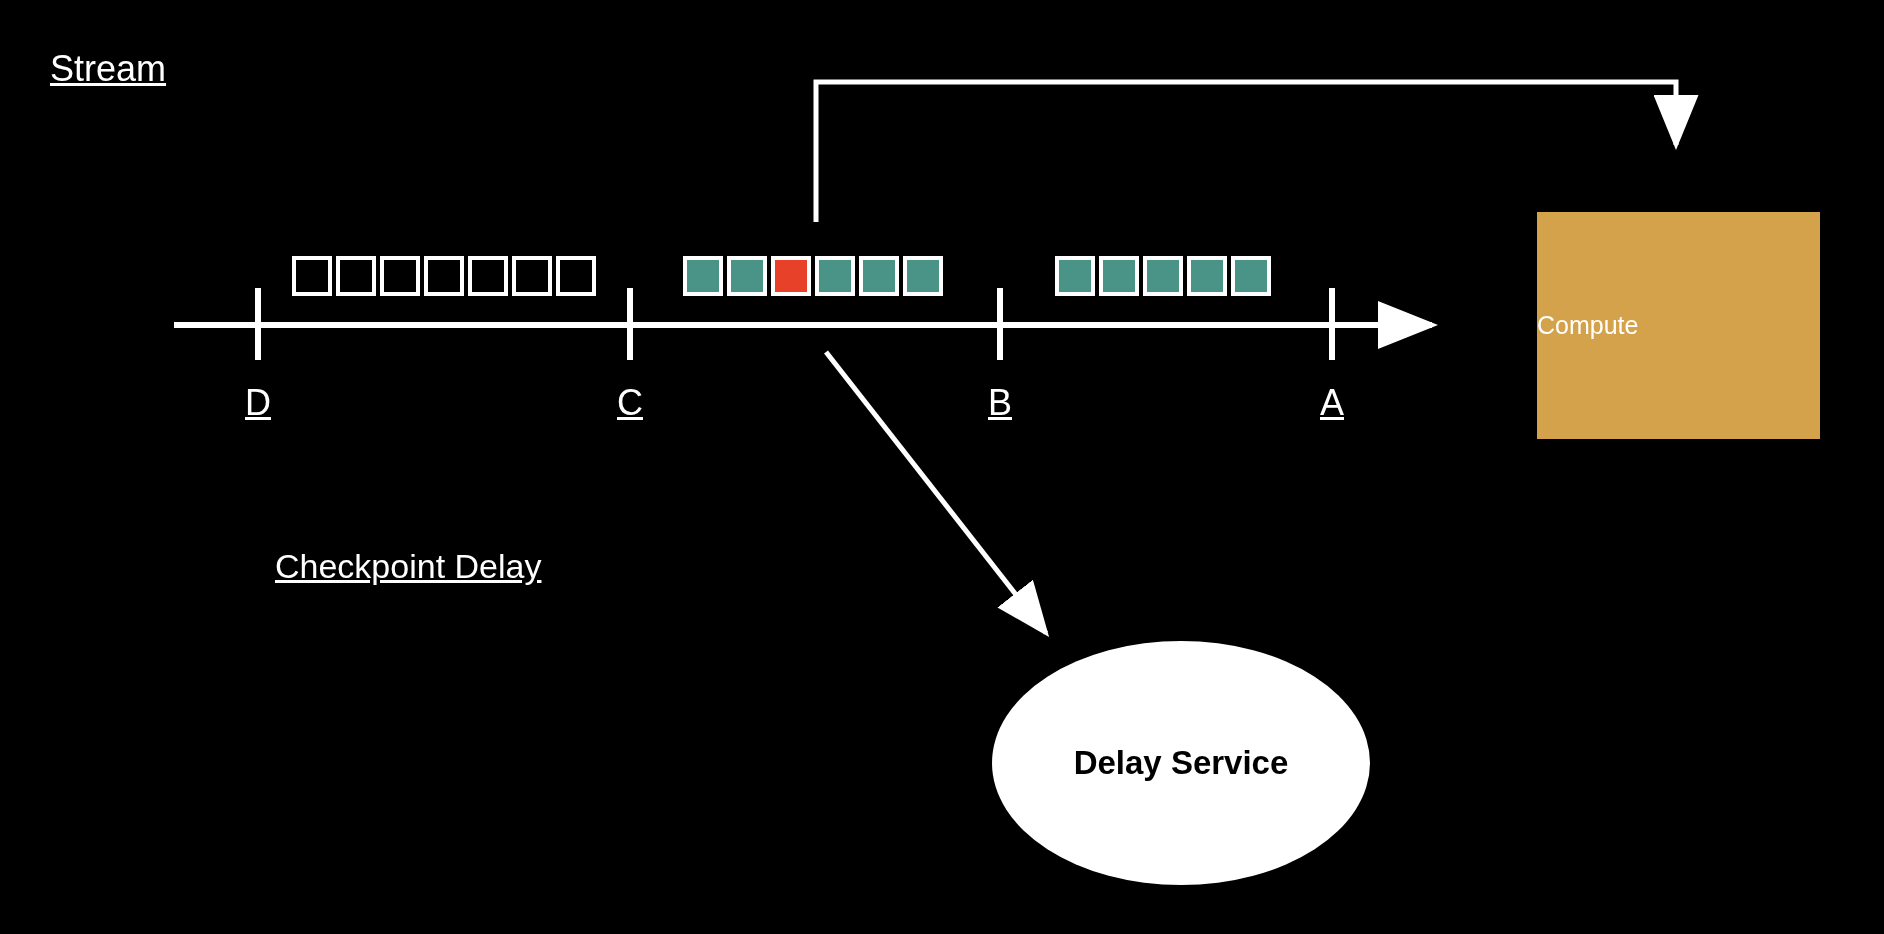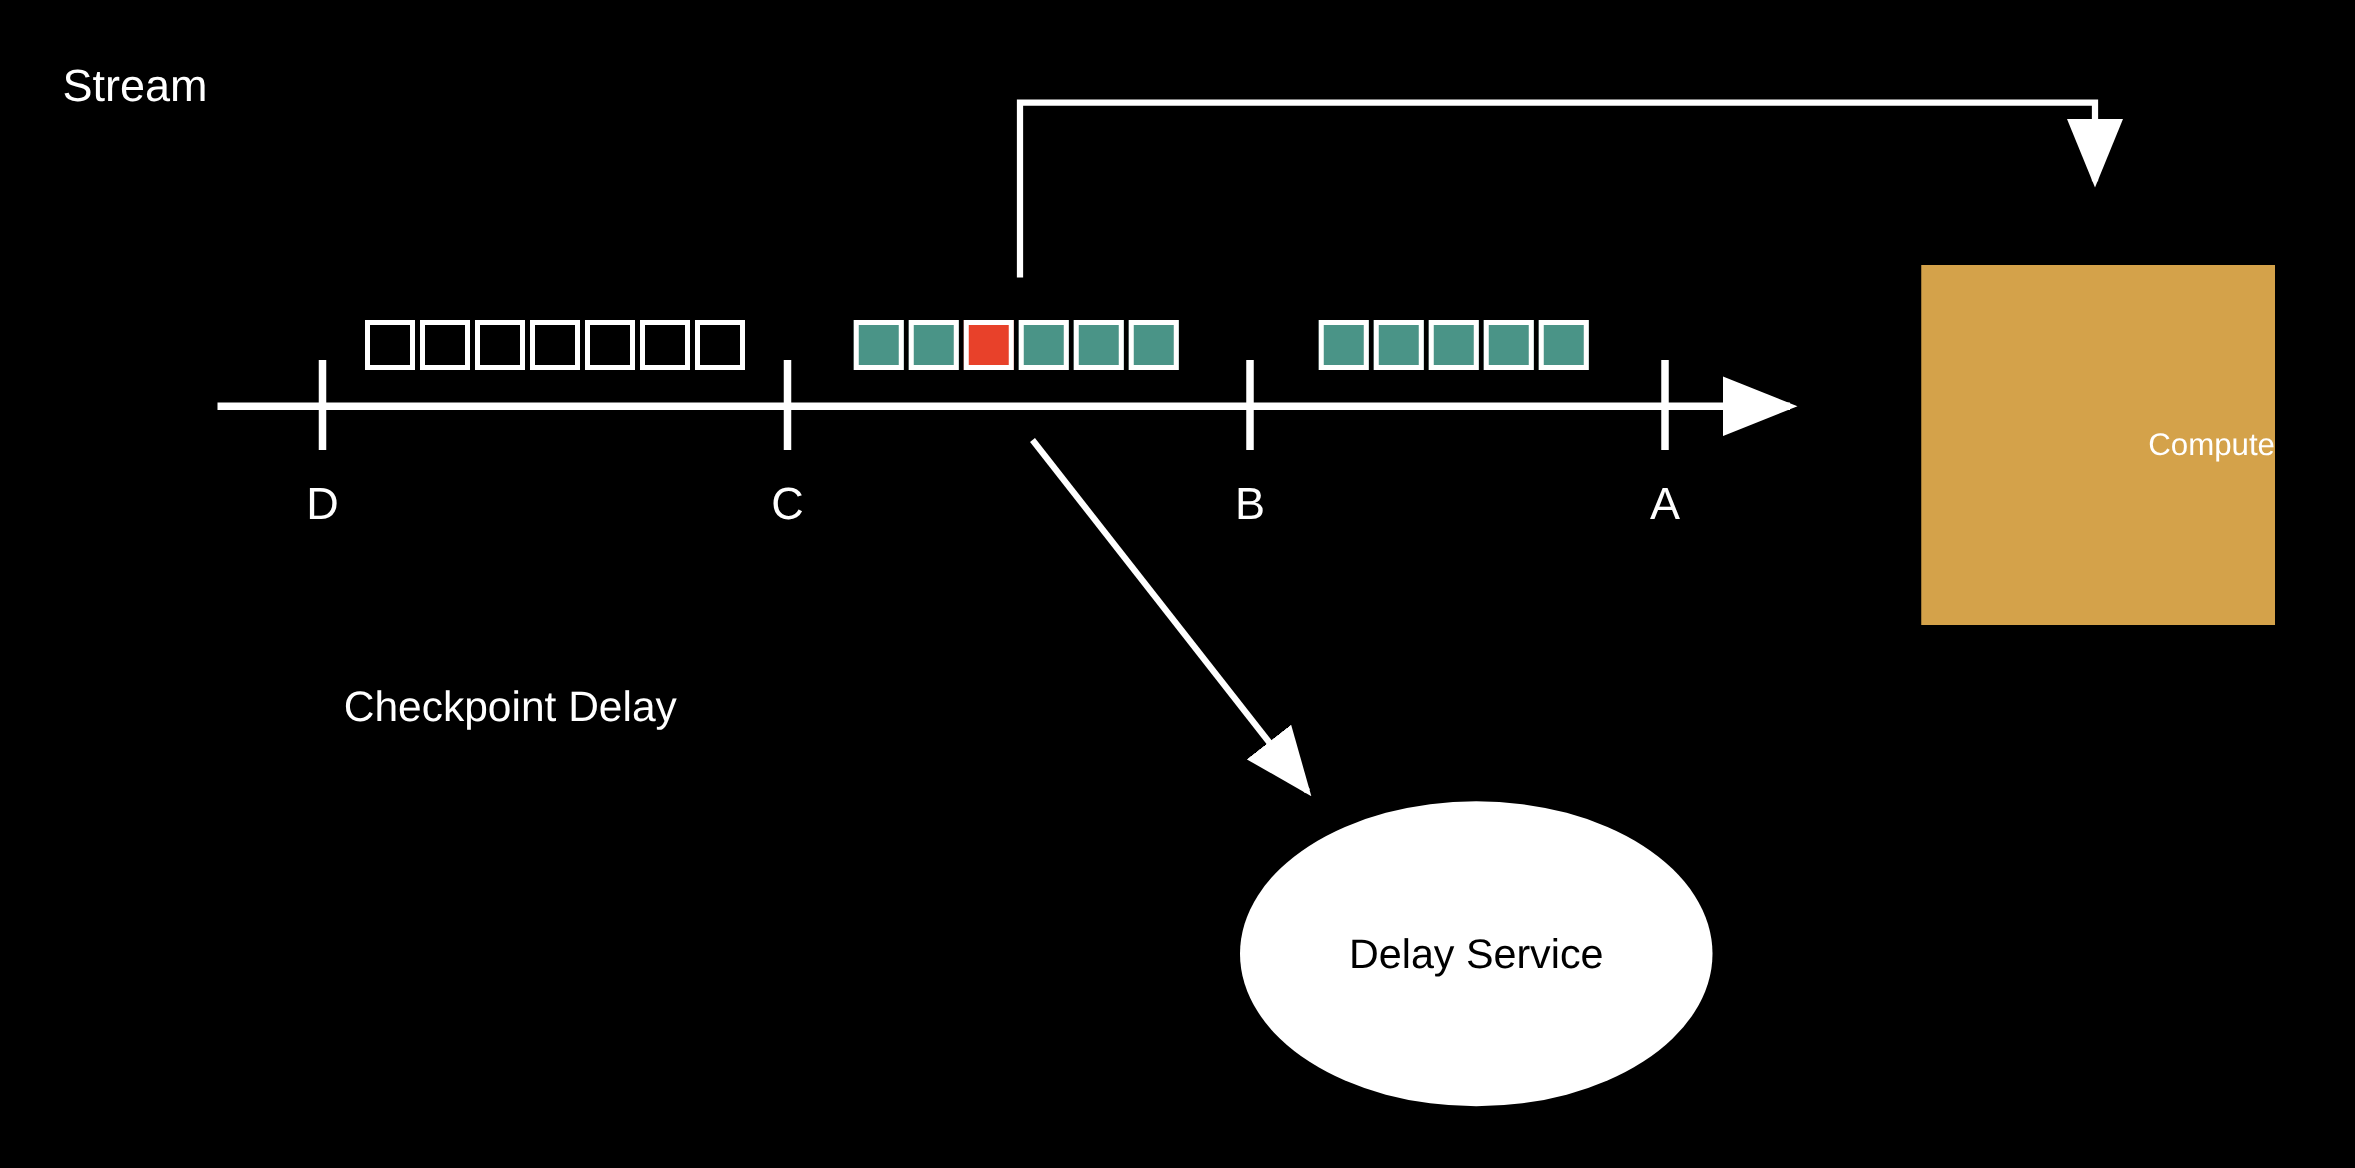--- a/index.html
+++ b/index.html
@@ -20,20 +20,21 @@
     left: 0;
     top: 0;
     width: 1884px;
     height: 934px;
   }
   .txt {
     position: absolute;
     color: #ffffff;
     white-space: nowrap;
     font-family: "Liberation Sans", sans-serif;
+    text-decoration: underline;
   }
   #stream-label {
     left: 50px;
     top: 48px;
     font-size: 36px;
   }
   #checkpoint-store-label {
     left: 275px;
     top: 547px;
     font-size: 34px;
@@ -50,24 +51,24 @@
     width: 40px;
     height: 40px;
     top: 256px;
   }
   .sq-empty { background: #000000; }
   #compute-box {
     position: absolute;
     left: 1537px;
     top: 212px;
     width: 283px;
-    height: 288px;
+    height: 227px;
     display: flex;
     align-items: center;
-    justify-content: flex-end;
+    justify-content: flex-start;
   }
   #compute-label {
     color: #ffffff;
     font-size: 25px;
     font-family: "Liberation Sans", sans-serif;
   }
   #delay-ellipse {
     position: absolute;
     left: 992px;
     top: 641px;
@@ -76,20 +77,21 @@
     border-radius: 50%;
     background: #ffffff;
     display: flex;
     align-items: center;
     justify-content: center;
   }
   #delay-label {
     color: #000000;
     font-size: 33px;
     font-family: "Liberation Sans", sans-serif;
+    font-weight: bold;
   }
 </style>
 </head>
 <body>
 
 <div id="canvas">
 
   <svg id="svg-layer" viewBox="0 0 1884 934" xmlns="http://www.w3.org/2000/svg">
     <defs>
       <marker id="arrowhead" markerWidth="10" markerHeight="8" refX="9" refY="4" orient="auto" markerUnits="strokeWidth">

